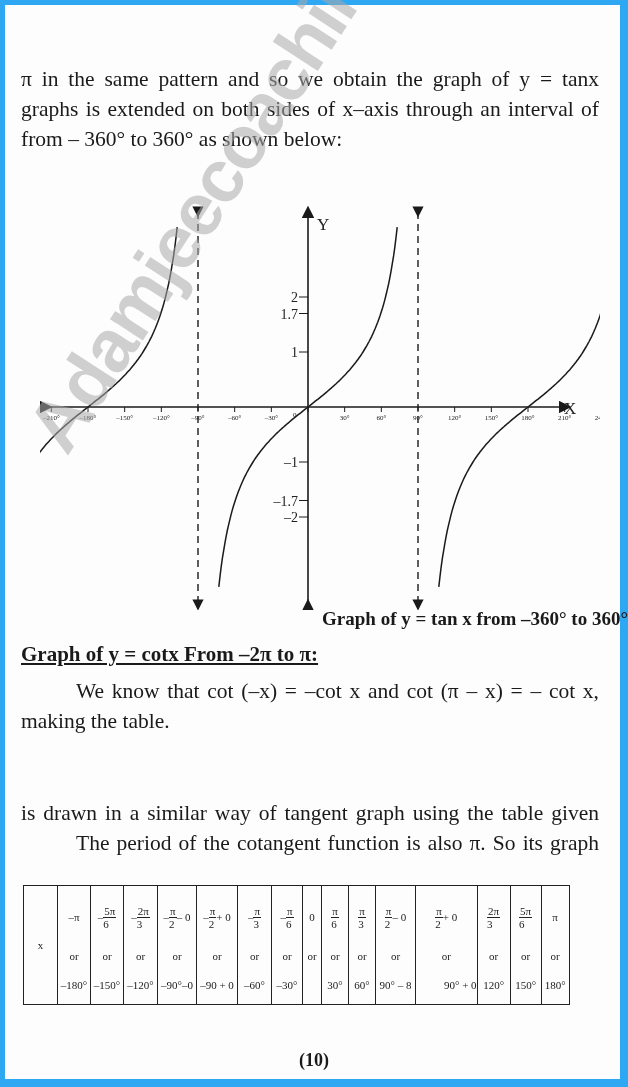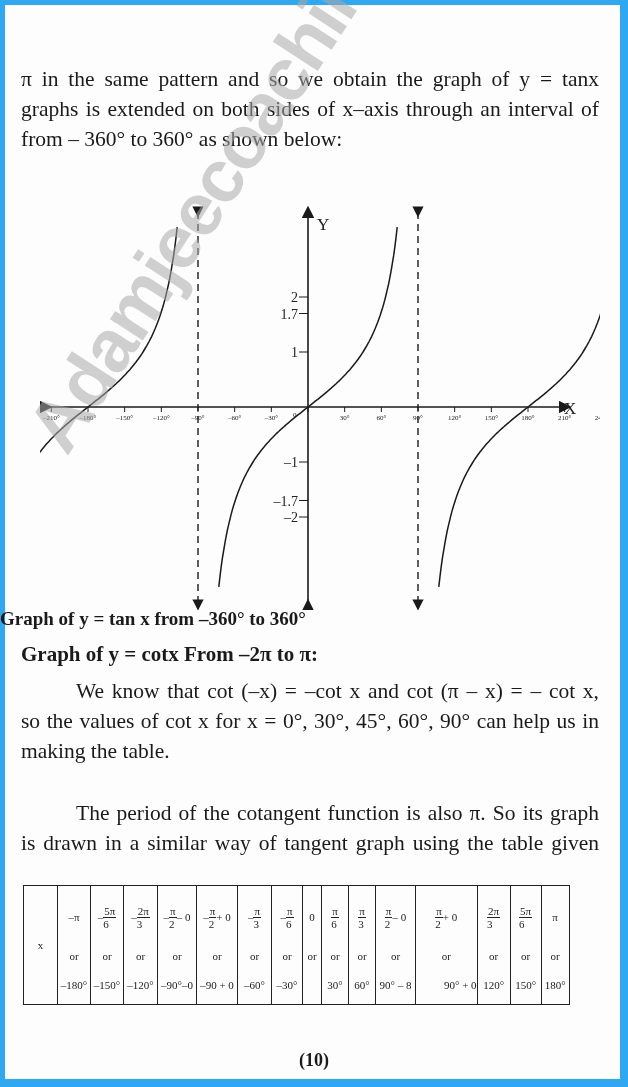--- a/index.html
+++ b/index.html
@@ -14,24 +14,24 @@
   .para {
     position: absolute; left: 21px; width: 578px;
     font-size: 21.5px; line-height: 30px; text-align: justify;
     text-align-last: justify;
   }
   .para .indent { display: inline-block; width: 55px; }
   .line { display: block; text-align: justify; text-align-last: justify; white-space: nowrap; }
   .line.l { text-align-last: left; }
   .heading {
     position: absolute; left: 21px; top: 642px;
-    font-size: 21px; font-weight: bold; 
+    font-size: 21px; font-weight: bold; text-decoration: underline;
   }
   .caption {
-    position: absolute; left: 0; width: 628px; top: 608px; text-align: left;
+    position: absolute; left: 0; width: 628px; top: 608px; text-align: right;
     font-size: 19px; font-weight: bold;
   }
   .graph { position: absolute; left: 40px; top: 200px; }
   .tick-label { font-family: "Liberation Serif", serif; font-size: 7px; fill: #222; }
   .axis-label { font-family: "Liberation Serif", serif; font-size: 17px; fill: #222; }
   .y-label { font-family: "Liberation Serif", serif; font-size: 14px; fill: #222; }
 
   table.cot {
     position: absolute; left: 23px; top: 885px; border-collapse: collapse;
     font-size: 11px; text-align: center;
@@ -151,27 +151,26 @@
   <text class="axis-label" x="524" y="214">X</text>
   <text class="tick-label" x="253" y="217">0</text>
 </svg>
 
 <div class="caption">Graph of y = tan x from –360° to 360°</div>
 
 <div class="heading">Graph of y = cotx From –2π to π:</div>
 
 <div class="para" style="top:676px;">
   <span class="line"><span class="indent"></span><span>We know that cot (–x) = –cot x and cot (π – x) = – cot x,</span></span>
-  <span class="line">so the values of cot x for x = 0°, 30°, 45°, 60°, 90° can help us in</span>
   <span class="line l">making the table.</span>
 </div>
 
 <div class="para" style="top:798px;">
+  <span class="line">is drawn in a similar way of tangent graph using the table given</span>
   <span class="line"><span class="indent"></span><span>The period of the cotangent function is also π. So its graph</span></span>
-  <span class="line">is drawn in a similar way of tangent graph using the table given</span>
 </div>
 
 <table class="cot">
   <tbody>
       <tr id="xrow">
     <td class="xcell" style="width: 33px;">x</td>
   <td style="width: 32px;">
           <div class="cell-stack">
             <div class="cell-top">–π</div>
             <div>or</div>

